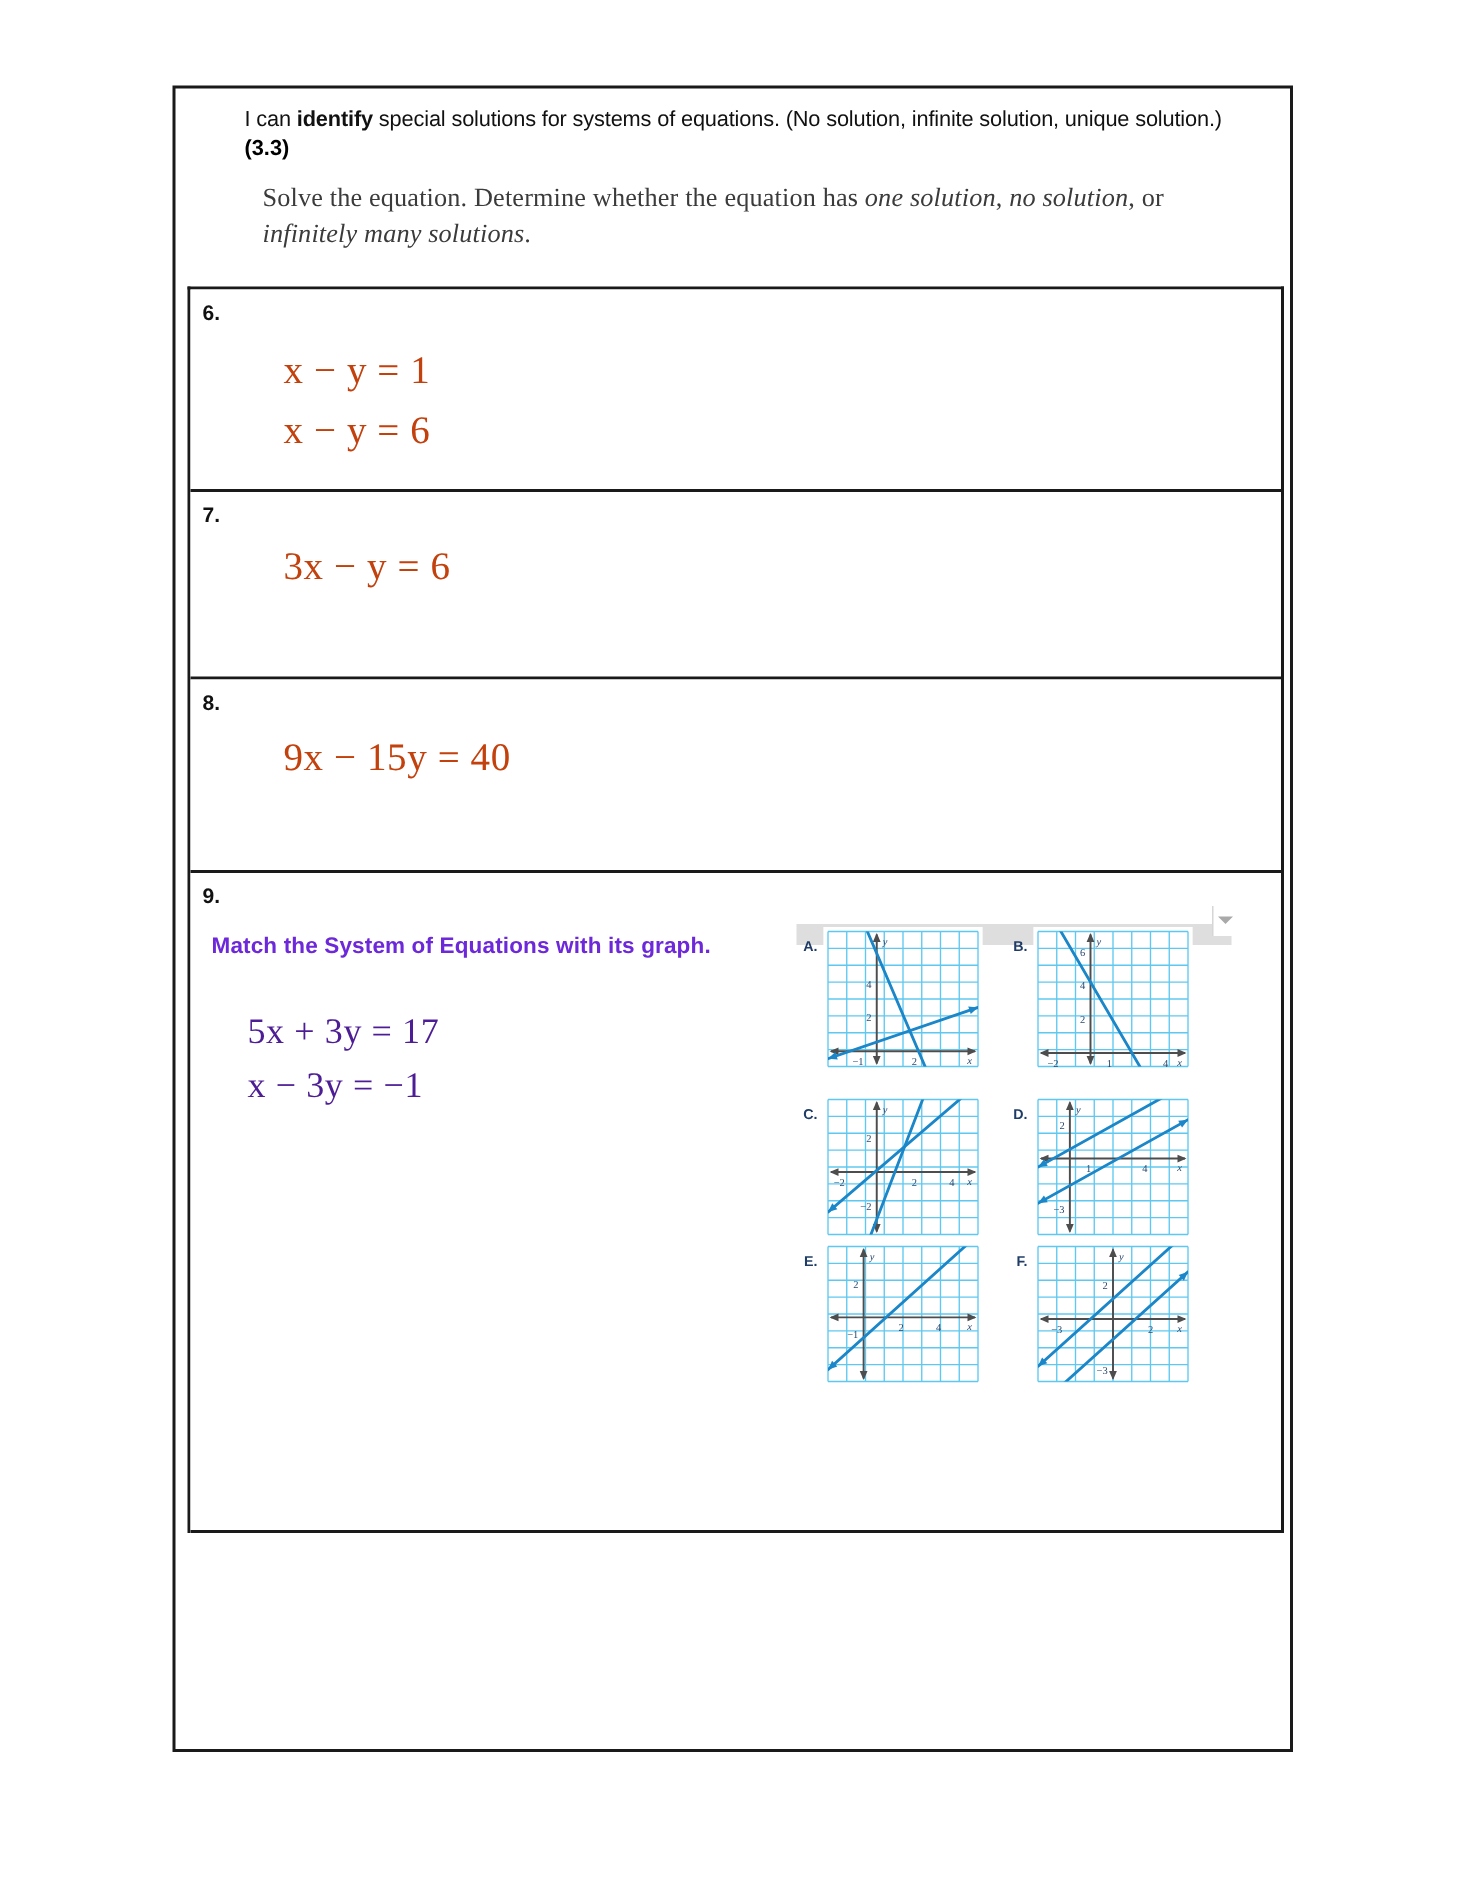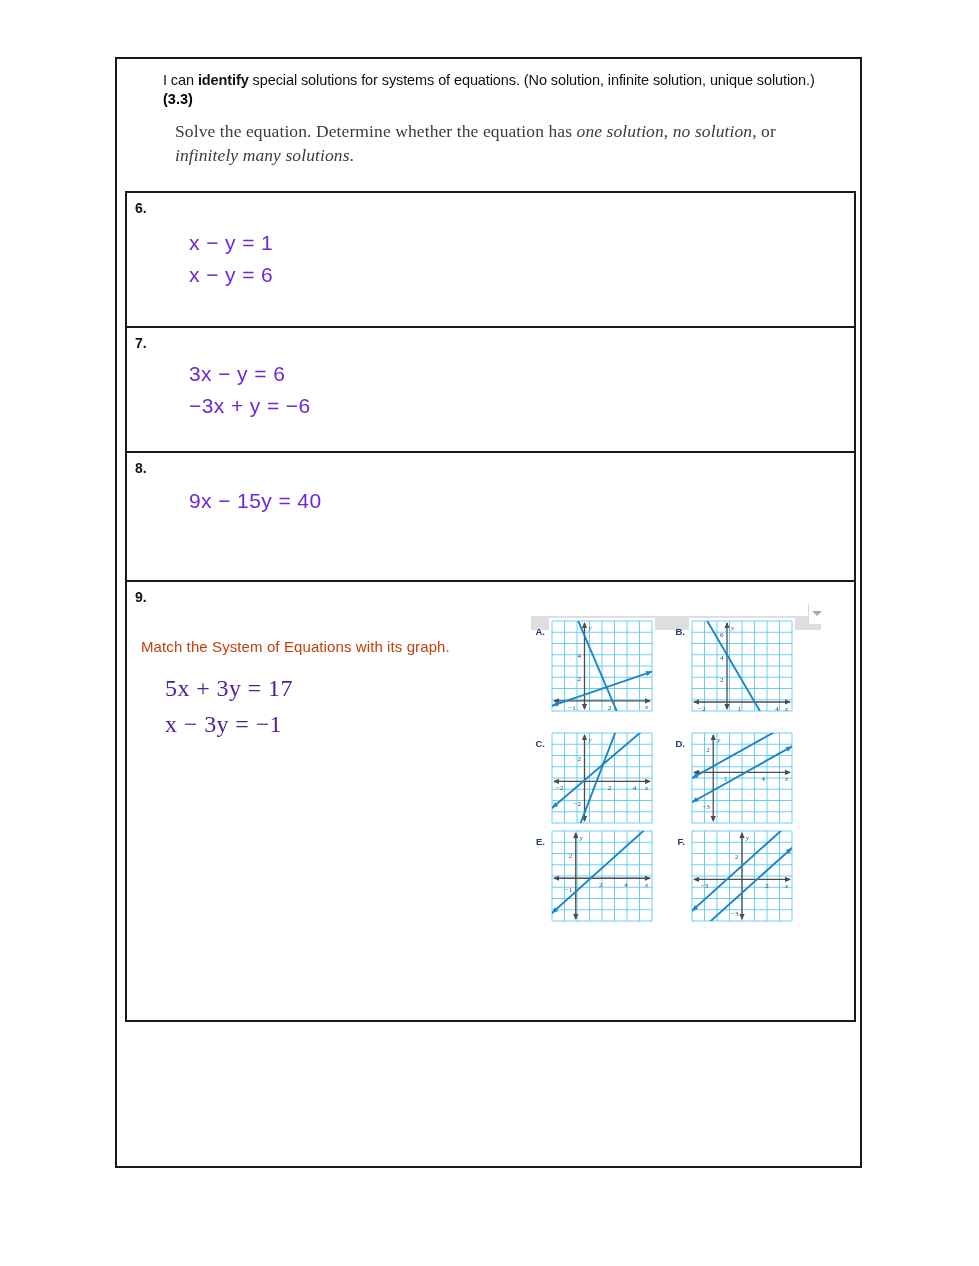--- a/index.html
+++ b/index.html
@@ -81,23 +81,23 @@
     background: #ffffff;
   }
   .q-num {
     font-size: 14px;
     font-weight: bold;
     color: #111;
     padding: 8px 0 0 8px;
     line-height: 1;
   }
   .eqn-block {
-    font-family: Liberation Sans, sans-serif;
-    font-size: 21px;
-    color: #6d28d9;
+    font-family: Liberation Serif, serif;
+    font-size: 26px;
+    color: #c2410c;
     padding-left: 62px;
     line-height: 1.52;
     letter-spacing: 0.4px;
   }
 
   #row-6 { height: 135px; }
   #row-6 .eqn-block { padding-top: 12px; }
   #row-7 { height: 125px; }
   #row-7 .eqn-block { padding-top: 8px; }
   #row-8 { height: 129px; }
@@ -107,24 +107,23 @@
   
   #q9-body {
     position: relative;
     height: 100%;
   }
   #q9-prompt {
     position: absolute;
     left: 14px;
     top: 40px;
     font-size: 15px;
-    font-weight: normal;
-    color: #c2410c;
+    font-weight: bold;
+    color: #6d28d9;
     letter-spacing: 0.1px;
-    margin-top: 16px;
   }
   #q9-equations {
     position: absolute;
     left: 38px;
     top: 88px;
     font-family: "Liberation Serif", serif;
     font-size: 24px;
     color: #4c1d95;
     line-height: 1.5;
     letter-spacing: 0.4px;
@@ -229,21 +228,20 @@
         <div class="eqn-block">
           <div>x − y = 1</div>
           <div>x − y = 6</div>
         </div>
       </div>
 
       <div class="q-row" id="row-7">
         <div class="q-num">7.</div>
         <div class="eqn-block">
           <div>3x − y = 6</div>
-          <div>−3x + y = −6</div>
         </div>
       </div>
 
       <div class="q-row" id="row-8">
         <div class="q-num">8.</div>
         <div class="eqn-block">
           <div>9x − 15y = 40</div>
         </div>
       </div>
 

